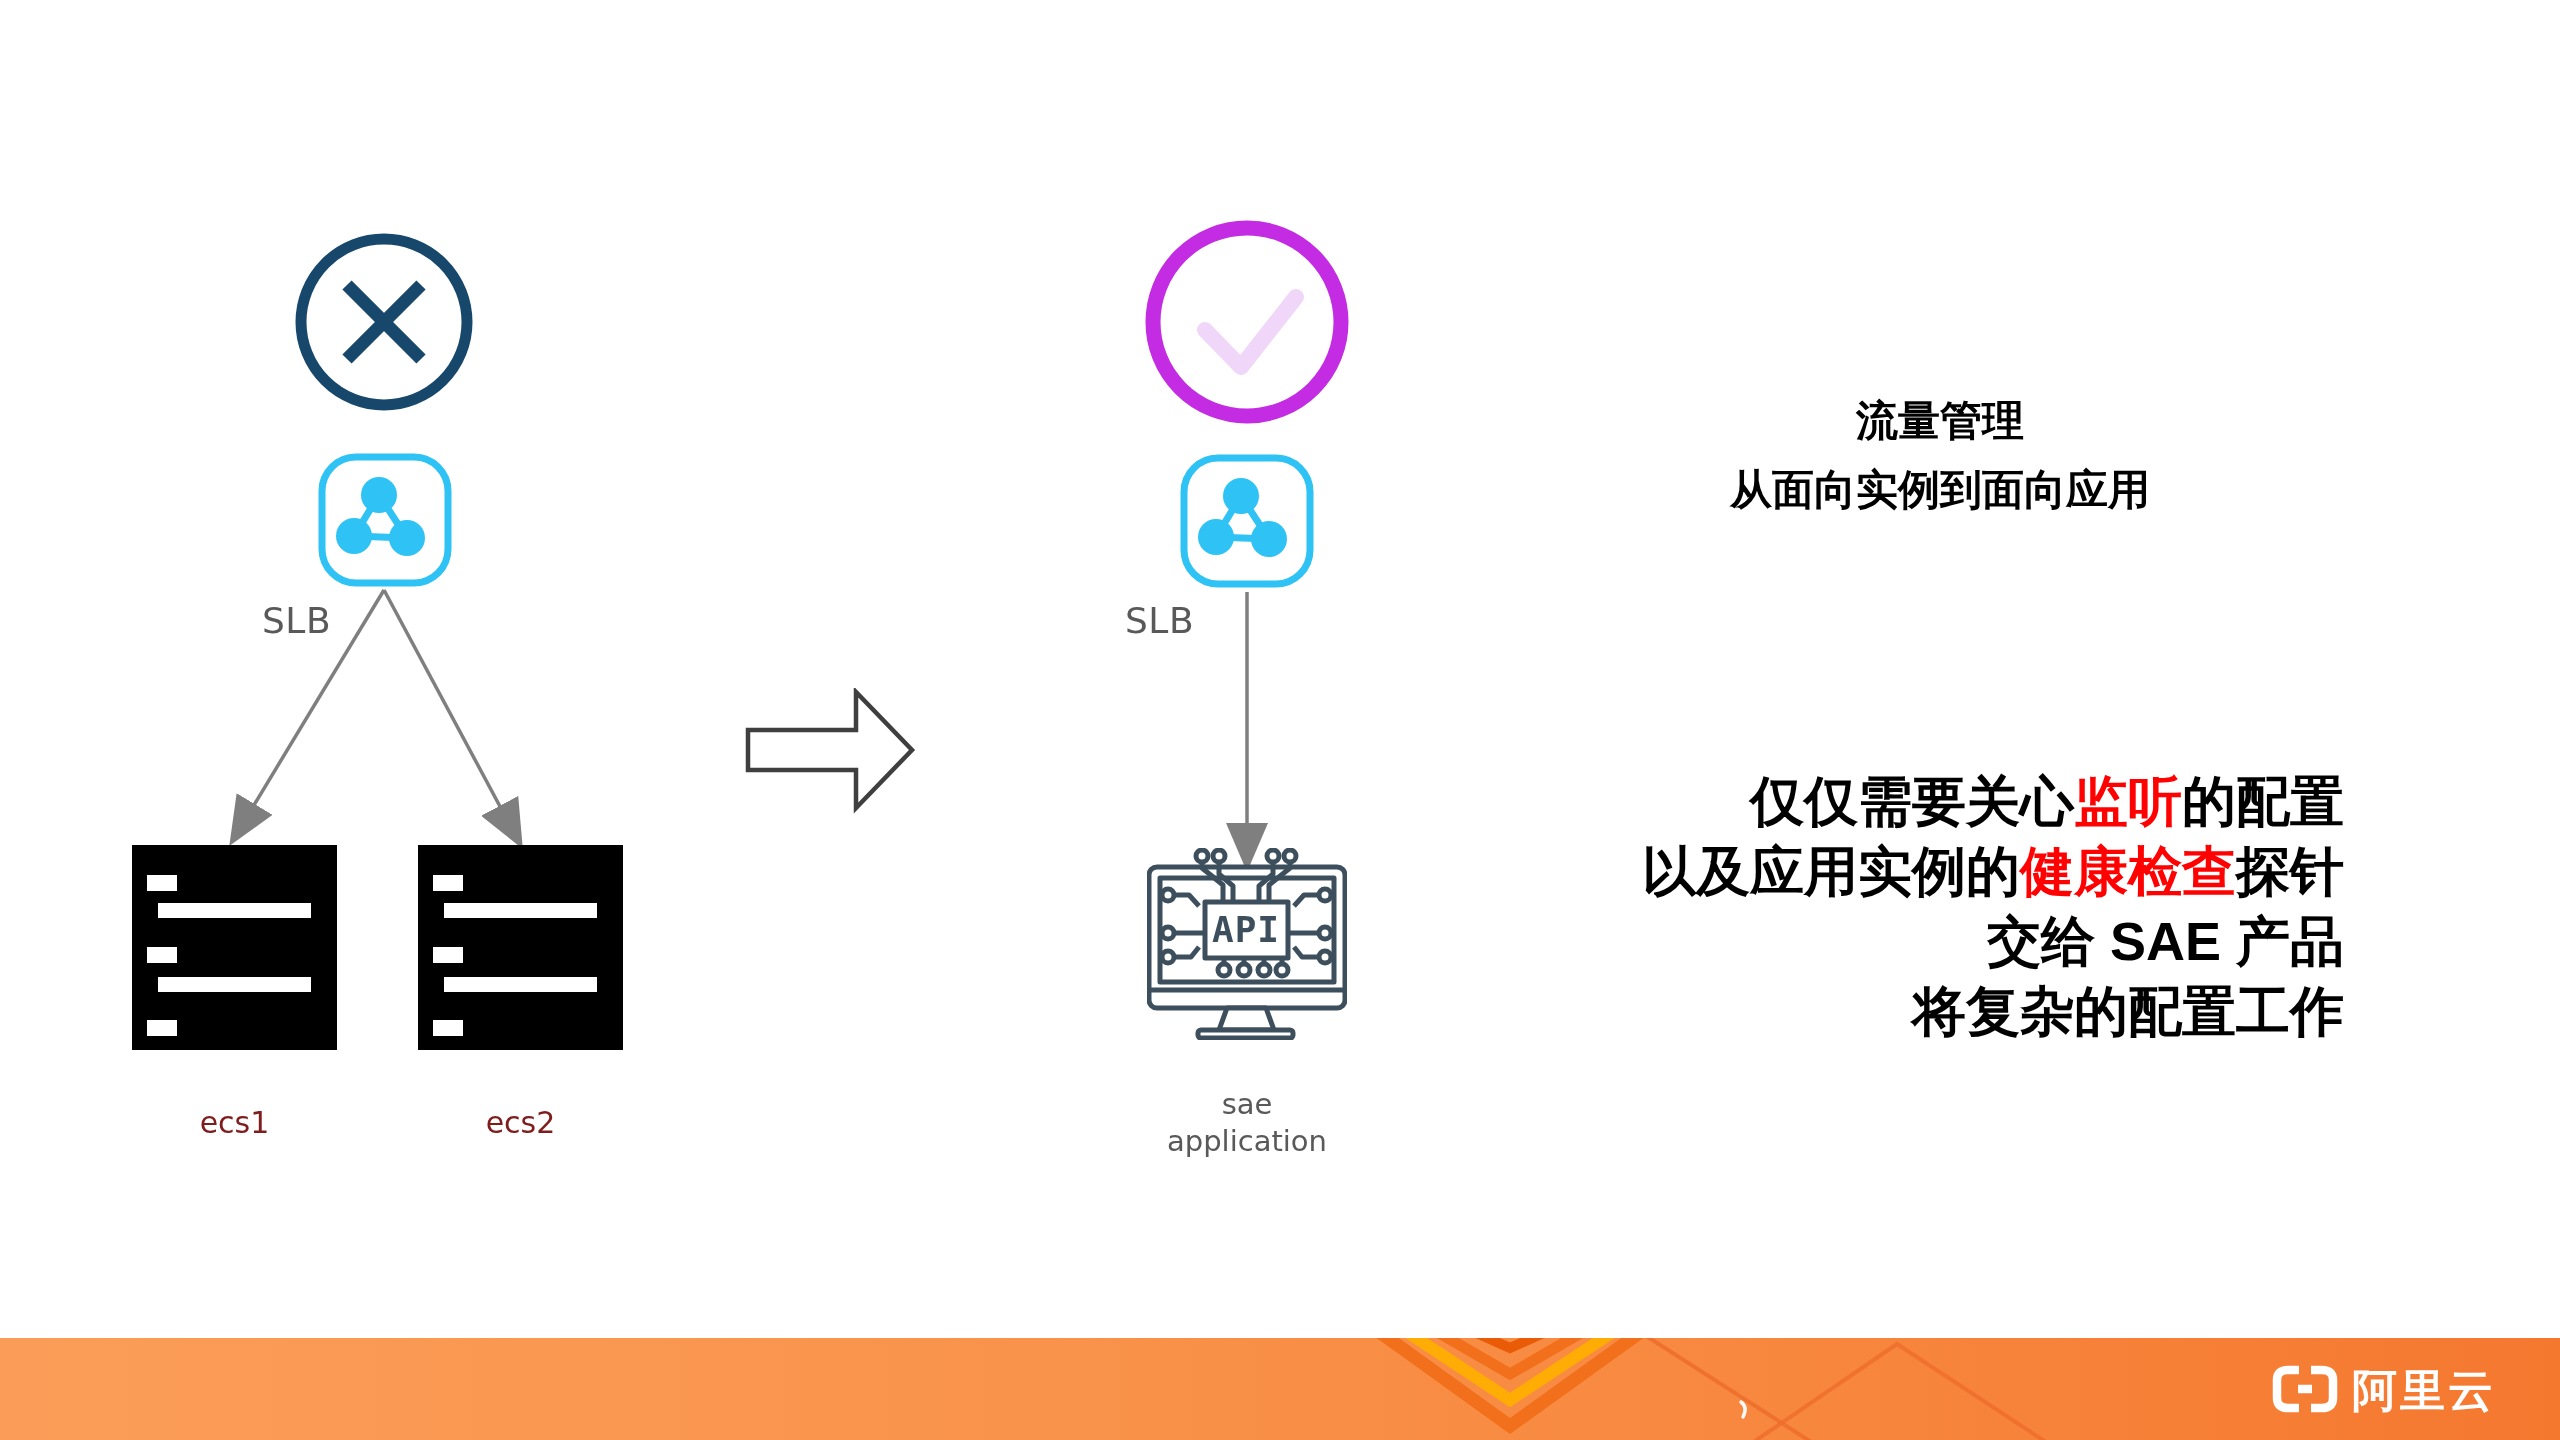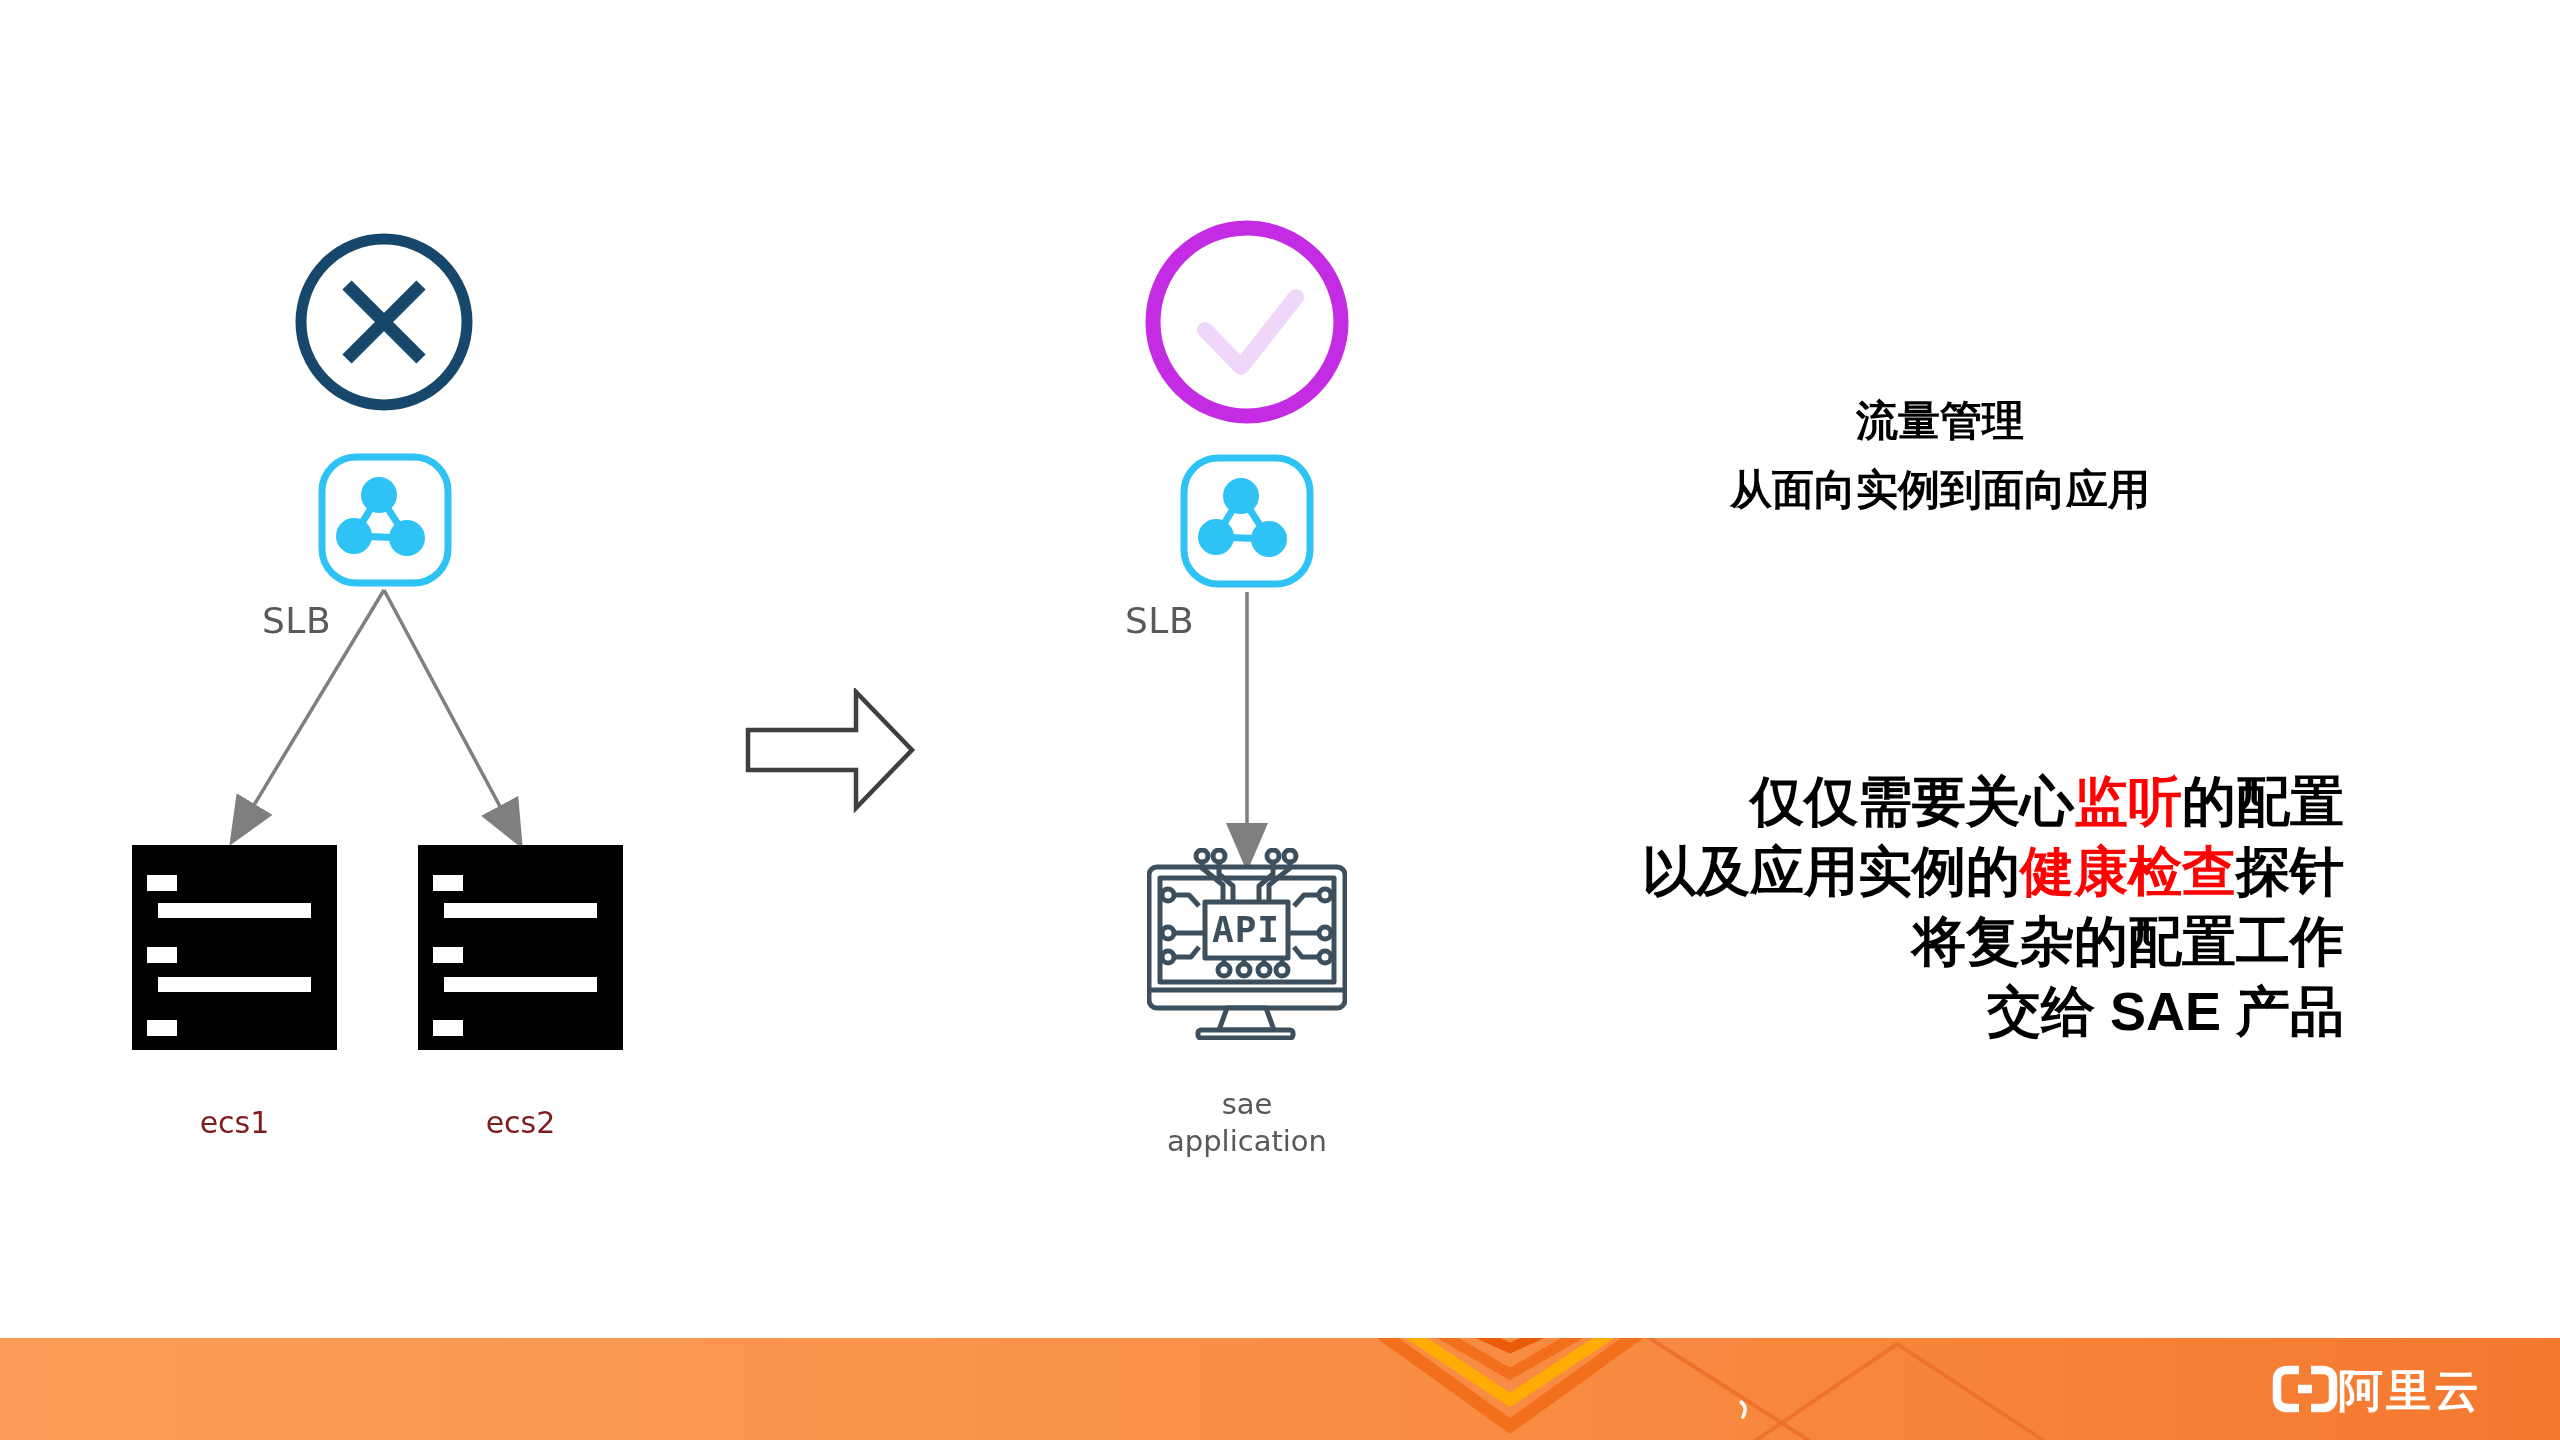--- a/index.html
+++ b/index.html
@@ -27,21 +27,21 @@
   .bodytext{
     left:1544px;top:766px;width:800px;text-align:right;
     font-size:54px;line-height:70px;font-weight:700;color:#000000;
   }
   .bodytext .hl{color:#FE0100;}
   #footer{
     left:0;top:1338px;width:2560px;height:102px;
     background:linear-gradient(90deg,#FB9D58 0%, #F9934B 40%, #F8873E 70%, #F5782F 100%);
   }
   #footer-logo{
-    position:absolute;left:2272px;top:0;height:102px;display:flex;align-items:center;
+    position:absolute;left:2272px;top:0;height:102px;display:flex;align-items:center;gap:14px;
   }
   #footer-brand{
     color:#ffffff;font-size:45px;font-weight:600;letter-spacing:3px;line-height:1;
     padding-top:2px;
   }
 </style>
 </head>
 <body>
 
 <div id="canvas">
@@ -164,22 +164,22 @@
   </div>
 
   <div class="abs headline">
     <div>流量管理</div>
     <div>从面向实例到面向应用</div>
   </div>
 
   <div class="abs bodytext">
     <div><span>仅仅需要关心</span><span class="hl">监听</span><span>的配置</span></div>
     <div><span>以及应用实例的</span><span class="hl">健康检查</span><span>探针</span></div>
+    <div><span>交给 SAE 产品</span></div>
     <div><span>将复杂的配置工作</span></div>
-    <div><span>交给 SAE 产品</span></div>
   </div>
 
   <div id="footer" class="abs">
     <svg width="2560" height="102" viewBox="0 0 2560 102" style="position:absolute;left:0;top:0;">
       <polyline points="1346,-30 1510,88 1674,-30" fill="none" stroke="#F2701C" stroke-width="13"></polyline>
       <polyline points="1371,-30 1510,62 1649,-30" fill="none" stroke="#FFAD05" stroke-width="12"></polyline>
       <polyline points="1396,-30 1510,36 1624,-30" fill="none" stroke="#F2701C" stroke-width="11"></polyline>
       <polyline points="1421,-30 1510,10 1599,-30" fill="none" stroke="#E95B06" stroke-width="10"></polyline>
       <line x1="1640" y1="-6" x2="1830" y2="116" stroke="#EE6F2D" stroke-width="4" opacity="0.9"></line>
       <polyline points="1742,112 1897,6 2058,112" fill="none" stroke="#EE6F2D" stroke-width="4" opacity="0.85"></polyline>

